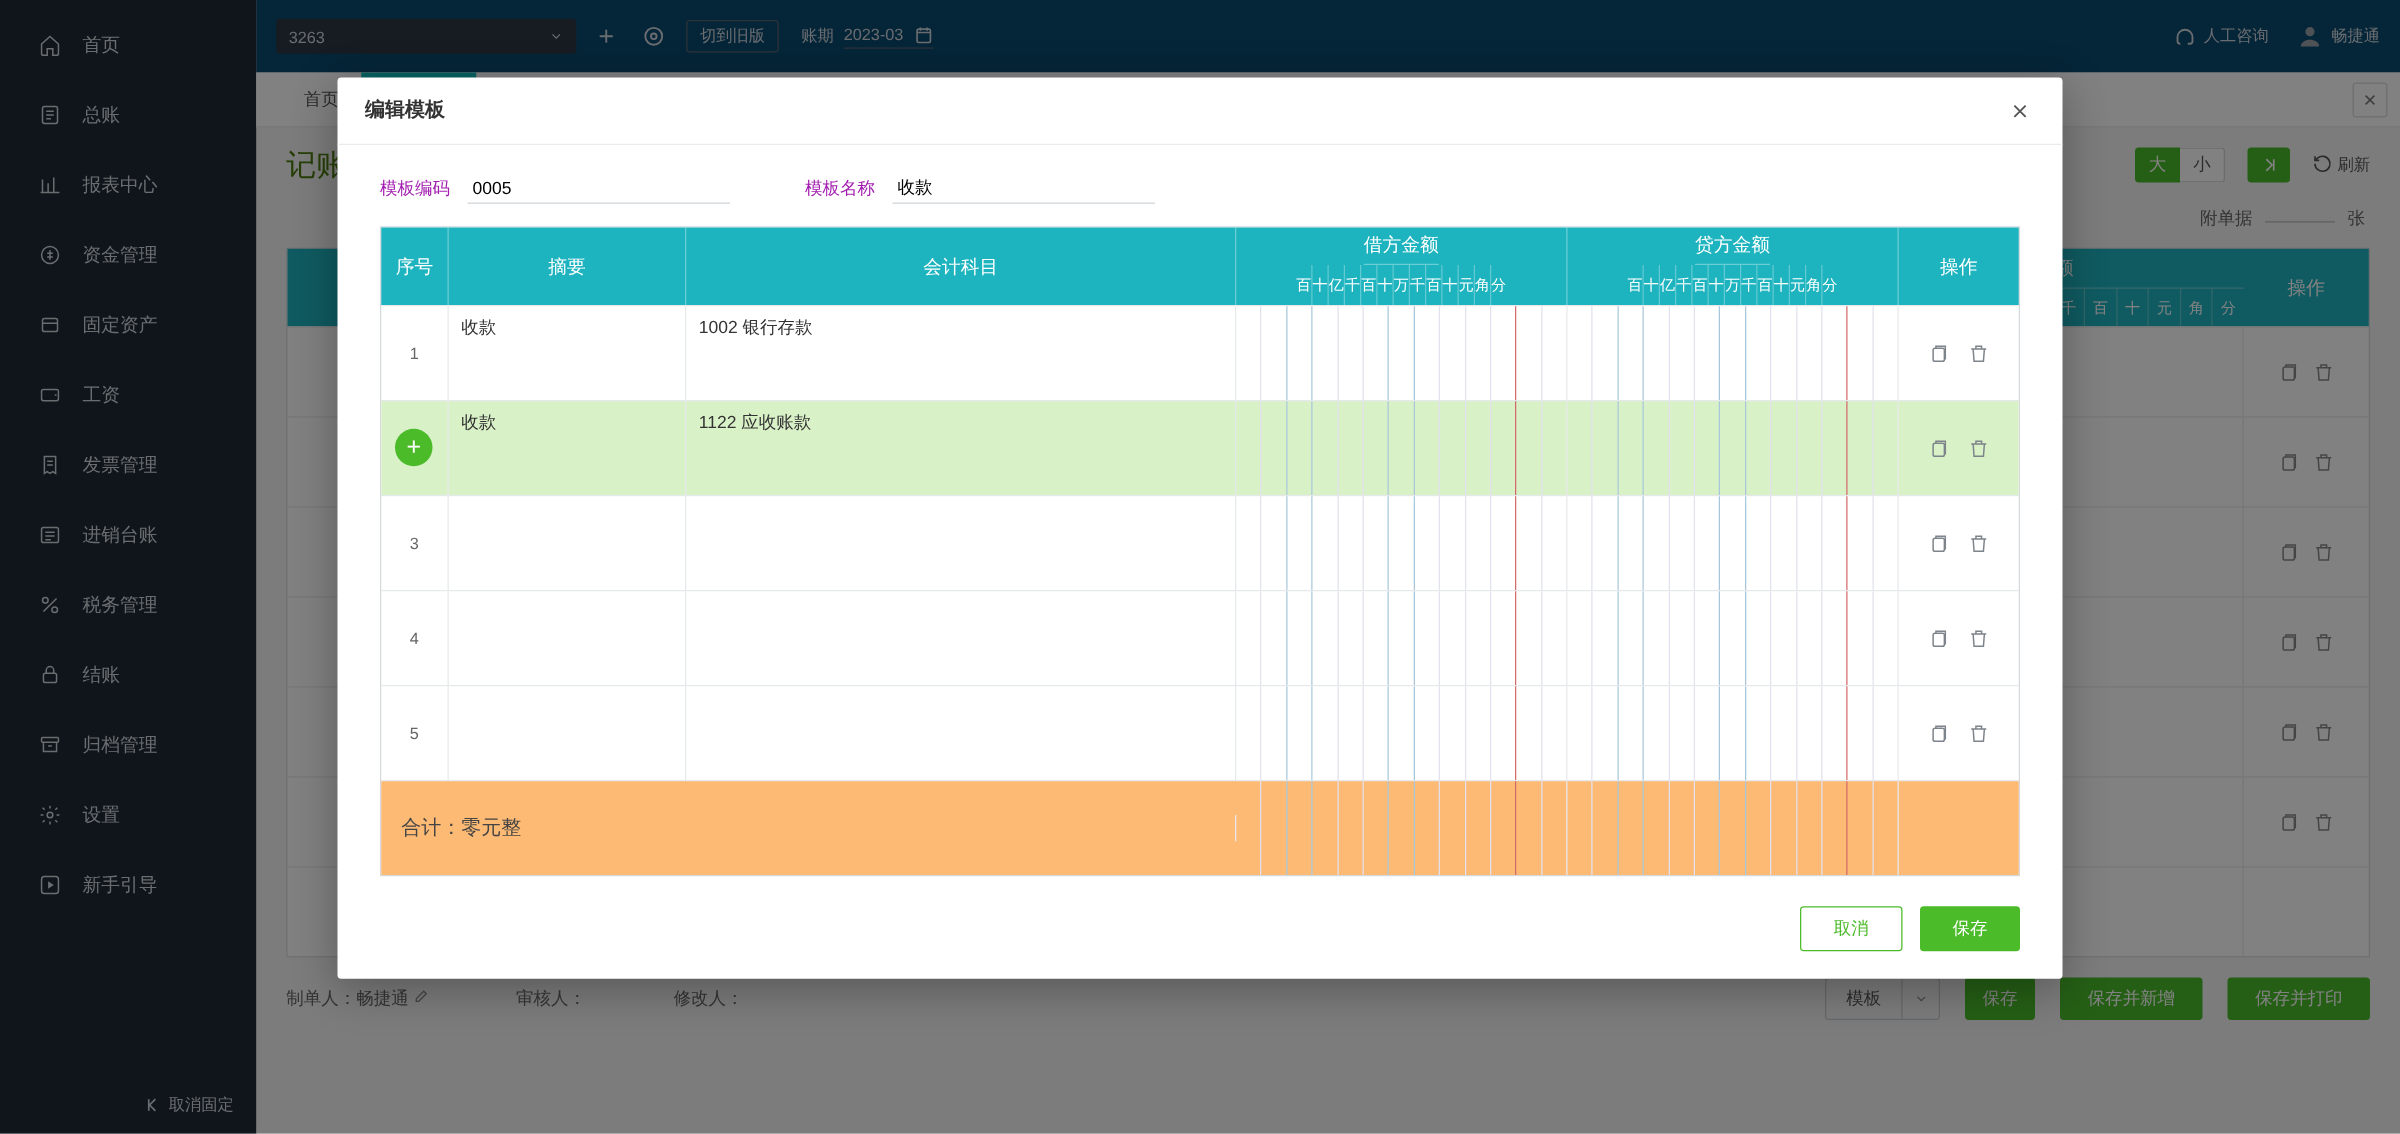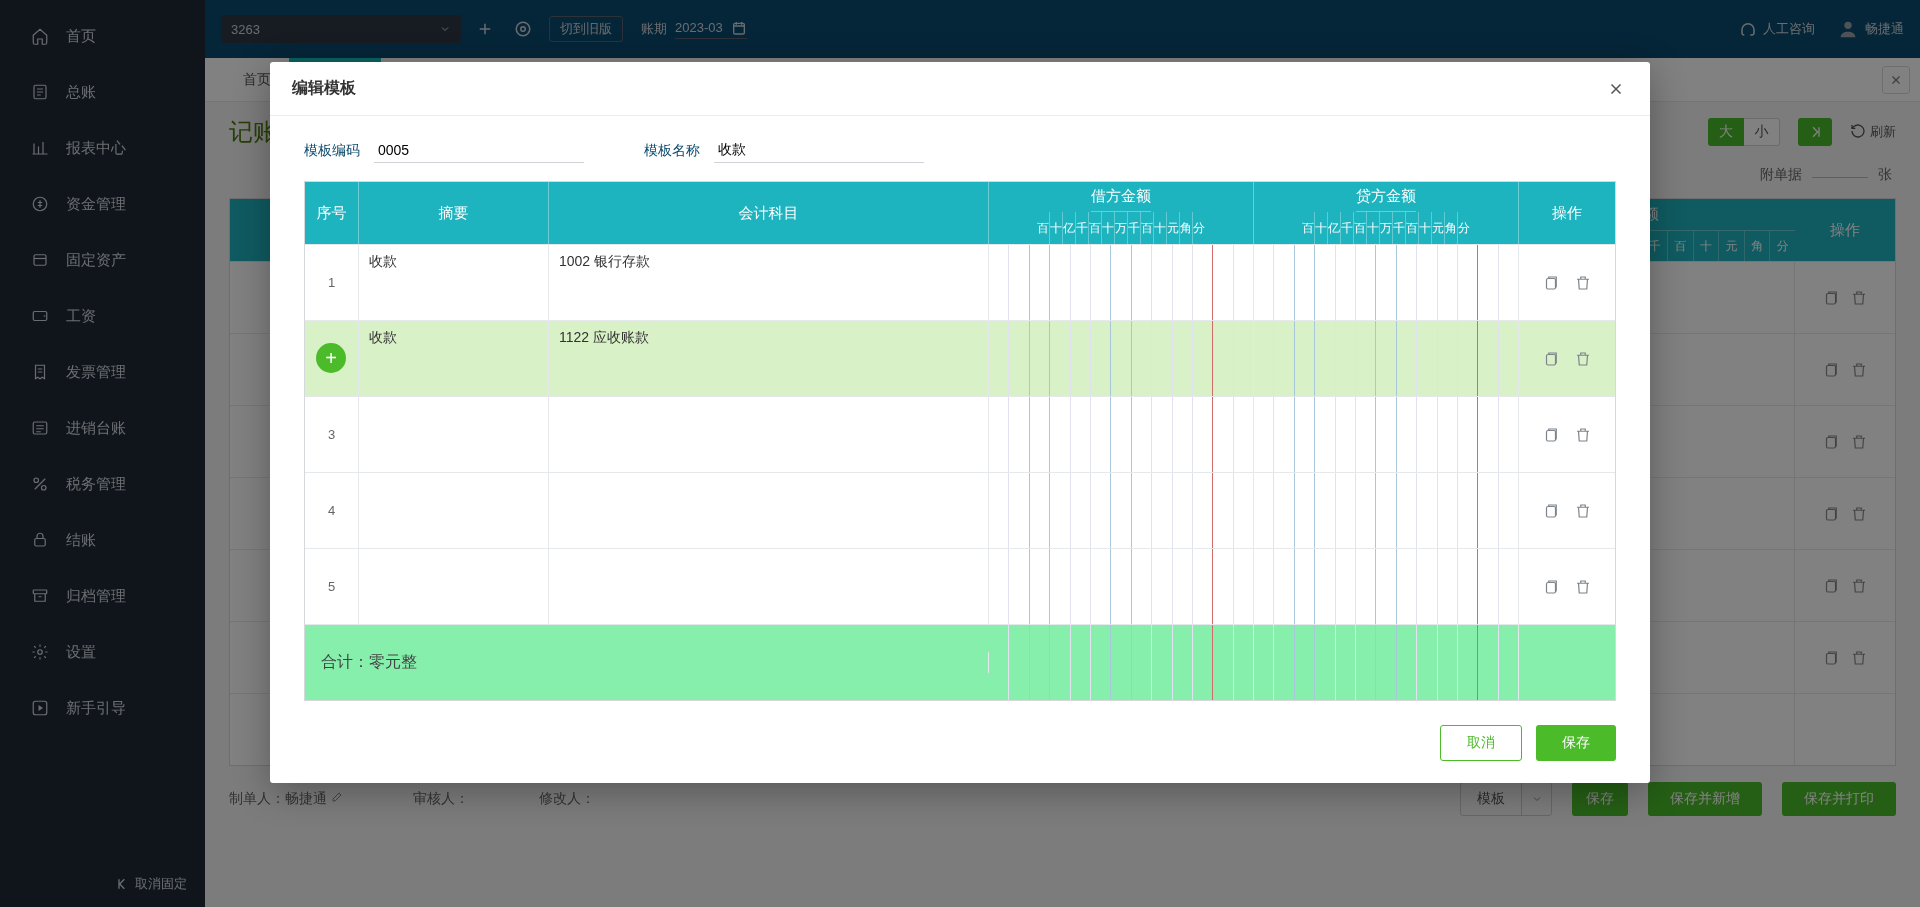--- a/index.html
+++ b/index.html
@@ -205,21 +205,21 @@
 }
 .dialog-header .title { font-size: 16px; color: #333; font-weight: 600; }
 .dialog-header .close {
   margin-left: auto; width: 24px; height: 24px; cursor: pointer;
   display: flex; align-items: center; justify-content: center;
 }
 .dialog-body { padding: 22px 34px 10px 34px; }
 
 .form-row { display: flex; align-items: center; margin-bottom: 18px; }
 .form-field { display: flex; align-items: center; margin-right: 60px; }
-.form-field .lbl { color: #0c4a6e; margin-right: 14px; font-size: 14px; }
+.form-field .lbl { color: #a21caf; margin-right: 14px; font-size: 14px; }
 .form-field .inp {
   border: none; border-bottom: 1px solid #d0d4d8;
   min-width: 210px; padding: 4px 4px; font-size: 14px;
   outline: none;
 }
 
 
 .tpl-table { border: 1px solid #d5d9dc; }
 .tpl-head { display: flex; background: #1db4bf; color: #fff; }
 .tpl-head .th {
@@ -259,21 +259,21 @@
   position: absolute; left: 11px; top: 22px;
   width: 30px; height: 30px; border-radius: 50%;
   background: #4bbb2a; color: #fff;
   display: flex; align-items: center; justify-content: center;
   font-size: 20px; line-height: 1;
 }
 
 .tpl-total {
   display: flex; height: 76px; border-top: 1px solid #e6e9eb;
   align-items: center;
-  background: #86efac;
+  background: #fdba74;
 }
 .tpl-total .lbl {
   flex: 0 0 684px; 
   padding-left: 16px; font-size: 16px; color: #444;
   border-right: 1px solid #e6e9eb;
 }
 .tpl-total .amt { flex: 1; display: flex; border-right: 1px solid #e6e9eb; height: 100%; }
 .tpl-total .amt .dcell { flex: 1; border-left: 1px solid #e1e1f0; }
 .tpl-total .amt .dcell:first-child { border-left: none; }
 .tpl-total .amt .dcell.g3  { border-left-color: #a9c7da; }

